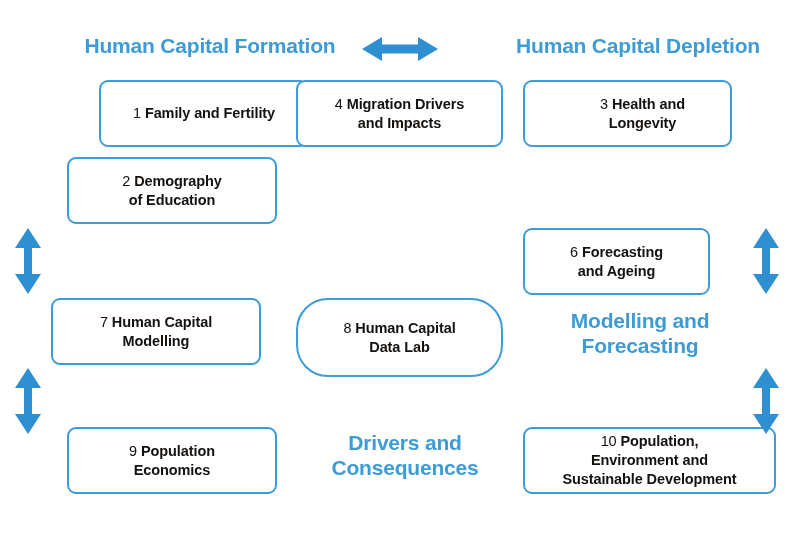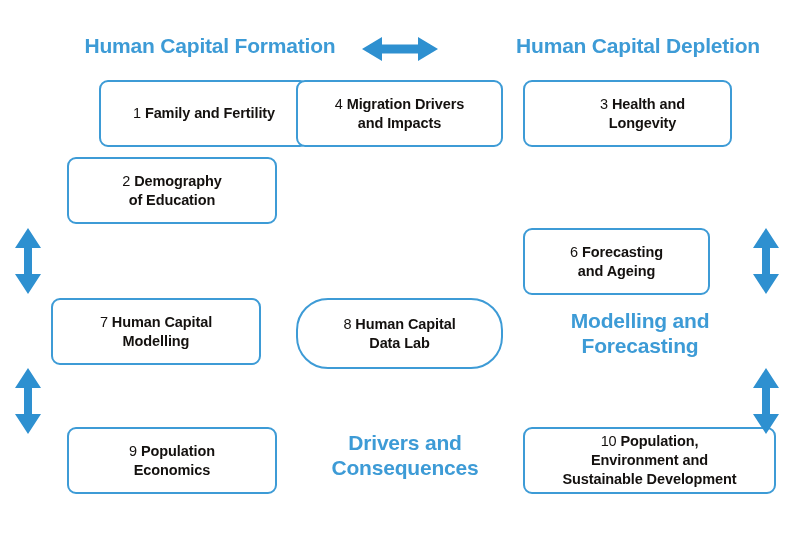--- a/index.html
+++ b/index.html
@@ -79,21 +79,21 @@
     color: #14110f;
   }
 
   #box-1  { left: 67px;  top: 80px;  width: 210px; height: 67px; margin-left: 32px; }
   #box-2  { left: 67px;  top: 157px; width: 210px; height: 67px; }
   #box-3  { left: 523px; top: 80px;  width: 209px; height: 67px; padding-left: 38px; }
   #box-4  { left: 296px; top: 80px;  width: 207px; height: 67px; }
   #box-5  { left: 296px; top: 157px; width: 207px; height: 67px; }
   #box-6  { left: 523px; top: 228px; width: 187px; height: 67px; }
   #box-7  { left: 51px;  top: 298px; width: 210px; height: 67px; }
-  #box-8  { left: 296px; top: 298px; width: 207px; height: 71px; border-radius: 32px; }
+  #box-8  { left: 296px; top: 298px; width: 207px; height: 79px; border-radius: 32px; }
   #box-9  { left: 67px;  top: 427px; width: 210px; height: 67px; }
   #box-10 { left: 523px; top: 427px; width: 253px; height: 67px; }
 
   
   .arrow {
     position: absolute;
   }
   #arrow-horizontal { left: 362px; top: 36px;  width: 76px;  height: 26px; }
   #arrow-left-1     { left: 14px;  top: 228px; width: 28px;  height: 66px; }
   #arrow-left-2     { left: 14px;  top: 368px; width: 28px;  height: 66px; }

